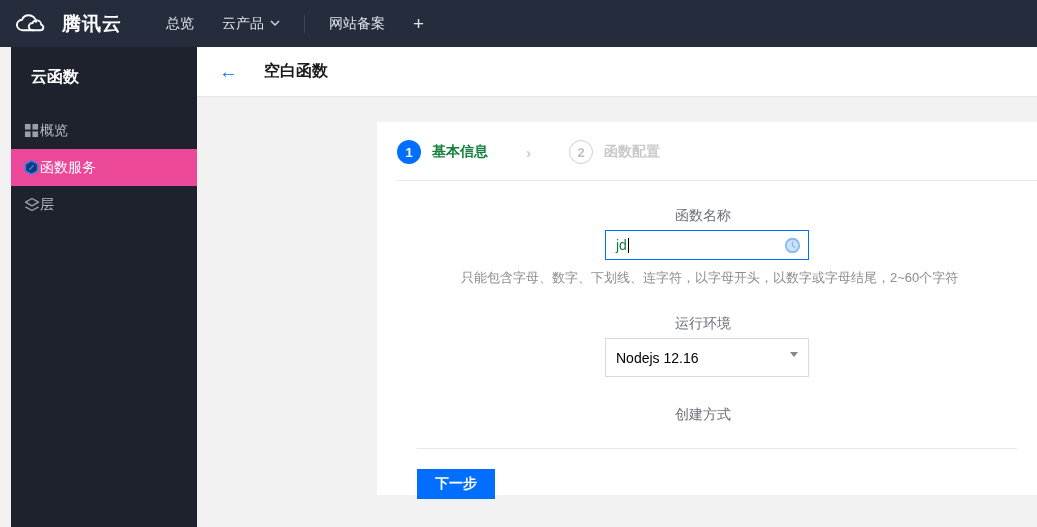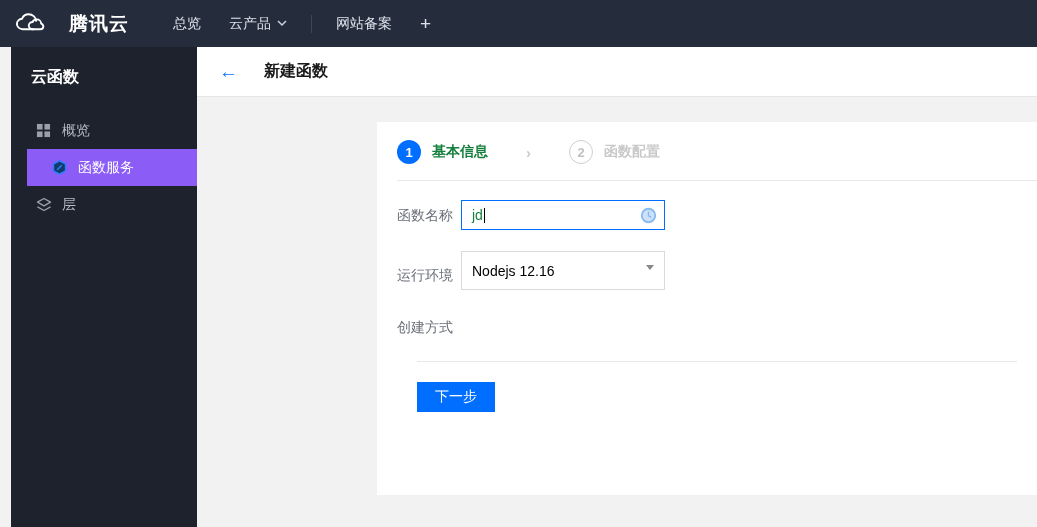--- a/index.html
+++ b/index.html
@@ -2,37 +2,37 @@
 <html><head>
 <meta charset="utf-8">
 <style>
   * { margin:0; padding:0; box-sizing:border-box; }
   html,body { width:1037px; height:527px; overflow:hidden;
     font-family:"Liberation Sans","DejaVu Sans",sans-serif; background:#f2f2f2; }
 
   
   .navbar { position:absolute; left:0; top:0; width:1037px; height:47px;
     background:#252d3d; display:flex; align-items:center; padding-left:14px; }
-  .brand { display:flex; gap:23px; }
+  .brand { display:flex; align-items:center; gap:16px; }
   .brand-name { color:#fff; font-size:19px; font-weight:bold; letter-spacing:1px; }
   .nav-items { display:flex; align-items:center; margin-left:30px; }
   .nav-item { color:#dde2ea; font-size:14px; padding:0 14px; height:47px;
     display:flex; align-items:center; gap:6px; cursor:pointer; }
   .nav-divider { width:1px; height:18px; background:#3d4556; margin:0 10px; }
   .nav-plus { font-size:19px; font-weight:400; color:#dde2ea; padding:0 14px; }
 
   
   .sidebar { position:absolute; left:11px; top:47px; width:197px; height:480px;
     background:#1d222c; }
   .sidebar-title { color:#ffffff; font-size:16px; font-weight:bold;
     padding:20px 0 0 20px; }
   .side-nav { margin-top:24px; }
-  .side-item { height:37px; display:flex; align-items:center; gap:10px;
-    padding-left:24px; color:#b6bbc4; font-size:14px; cursor:pointer;text-align:center; }
-  .side-item.active { background:#8b5cf6; color:#ffffff;margin-left:16px; }
+  .side-item { height:37px; display:flex; align-items:center; 
+    padding-left:12px; color:#b6bbc4; font-size:14px; cursor:pointer;text-align:center; }
+  .side-item.active { background:#ec4899; color:#ffffff; }
   .side-icon { width:17px; height:17px; display:inline-flex; align-items:center;
     justify-content:center; flex-shrink:0; }
 
   
   .page-header { position:absolute; left:197px; top:47px; width:840px; height:50px;
     background:#ffffff; border-bottom:1px solid #e6e6e6; display:flex;
     align-items:center; }
   .back-arrow { color:#006eff; font-size:19px; font-weight:bold; margin-left:22px;
     cursor:pointer; line-height:1; }
   .page-title { font-size:16px; font-weight:bold; color:#1a1a1a; margin-left:26px; }
@@ -48,21 +48,21 @@
     align-items:center; justify-content:center; font-size:13px; font-weight:bold; }
   .step-circle.active { background:#006eff; color:#fff; }
   .step-circle.inactive { background:#fff; border:1px solid #cfcfcf; color:#c0c0c0; }
   .step-label { font-size:14px; font-weight:bold; margin-left:11px; }
   .step-label.active { color:#15803d; }
   .step-label.inactive { color:#c9c9c9; }
   .step-chevron { color:#cccccc; font-size:15px; font-weight:bold; margin:0 38px; }
   .divider { border:none; border-top:1px solid #e8e8e8; margin:16px 0 0 20px; }
 
   .form { padding:19px 20px 0 20px; }
-  .form-row { display:flex; align-items:flex-end; }
+  .form-row { display:flex; align-items:center;flex-direction:column; }
   .form-label { width:64px; flex-shrink:0; font-size:14px; color:#6a6f78;
     line-height:30px; }
 
   .input-box { position:relative; width:204px; height:30px;
     border:1px solid #006eff; background:#fff; display:flex; align-items:center;
     padding:0 30px 0 10px; cursor:text; }
   .input-value { font-size:14px; color:#15803d; }
   .text-caret { display:inline-block; width:1px; height:15px; background:#000;
     margin-left:1px; }
   .clock-icon { position:absolute; right:6px; top:5px; }
@@ -83,21 +83,21 @@
   .option-card { width:242px; height:72px; border:1px solid #dddddd;
     background:#fff; padding:13px 16px; cursor:pointer; }
   .option-card.selected { width:240px; border:1px solid #006eff;
     background:#f0f1f4; margin-left:-1px; }
   .option-title { font-size:14px; font-weight:bold; color:#1a1a1a; }
   .option-desc { font-size:13px; color:#9a9a9a; margin-top:9px; }
 
   .bottom-divider { border:none; border-top:1px solid #e8e8e8; margin:19px 0 0 20px; }
   .next-button { margin:20px 0 0 20px; width:78px; height:30px; background:#006eff;
     color:#ffffff; font-size:14px; border:none; display:flex; align-items:center;
-    justify-content:center; cursor:pointer; font-family:inherit; }
+    justify-content:center; cursor:pointer; font-family:inherit;font-weight:bold; }
 </style>
 </head>
 <body>
 
 <div class="navbar">
   <div class="brand">
     <span class="side-icon" style="width:32px;height:24px;">
       <svg width="32" height="24" viewBox="0 0 44 30">
         <path d="M26.5 23.5H12c-4.4 0-8-3.2-8-7.2 0-3.8 3.2-6.9 7.1-7.2C12.4 5.5 16 3 20.2 3c5.3 0 9.7 3.9 10.2 9" fill="none" stroke="#ffffff" stroke-width="2.6" stroke-linecap="round"></path>
         <path d="M25.5 23.5c-2.9 0-5.2-2.2-5.2-4.9 0-2.7 2.3-4.9 5.2-4.9.9-2.2 3.1-3.7 5.7-3.7 3.4 0 6.1 2.6 6.1 5.8 1.8.6 3 2.2 3 4 0 2.1-1.9 3.7-4.2 3.7z" fill="none" stroke="#ffffff" stroke-width="2.6" stroke-linejoin="round"></path>
@@ -155,21 +155,21 @@
           <path d="M1.5 9.8L8 13.5l6.5-3.7" fill="none" stroke="#99a0aa" stroke-width="1.4" stroke-linejoin="round"></path>
         </svg>
       </span>
       <span>层</span>
     </div>
   </div>
 </div>
 
 <div class="page-header">
   <span class="back-arrow">←</span>
-  <span class="page-title">新建函数</span>
+  <span class="page-title">空白函数</span>
 </div>
 
 <div class="content">
   <div class="card">
 
     <div class="steps">
       <div class="step-circle active">1</div>
       <div class="step-label active">基本信息</div>
       <div class="step-chevron">›</div>
       <div class="step-circle inactive">2</div>
@@ -185,20 +185,21 @@
           <span class="input-value">jd</span>
           <span class="text-caret"></span>
           <span class="clock-icon">
             <svg width="19" height="19" viewBox="0 0 24 24">
               <circle cx="12" cy="12" r="8.5" fill="#cde2f8" stroke="#8abbf0" stroke-width="2.4"></circle>
               <path d="M12 7.5v4.8l3 1.8" fill="none" stroke="#8abbf0" stroke-width="1.8" stroke-linecap="round"></path>
             </svg>
           </span>
         </div>
       </div>
+      <div class="field-hint">只能包含字母、数字、下划线、连字符，以字母开头，以数字或字母结尾，2~60个字符</div>
 
       <div class="form-row row-runtime">
         <div class="form-label">运行环境</div>
         <div class="select-box">
           <span class="select-value">Nodejs 12.16</span>
           <span class="select-arrow"></span>
         </div>
       </div>
 
       <div class="form-row row-method">

